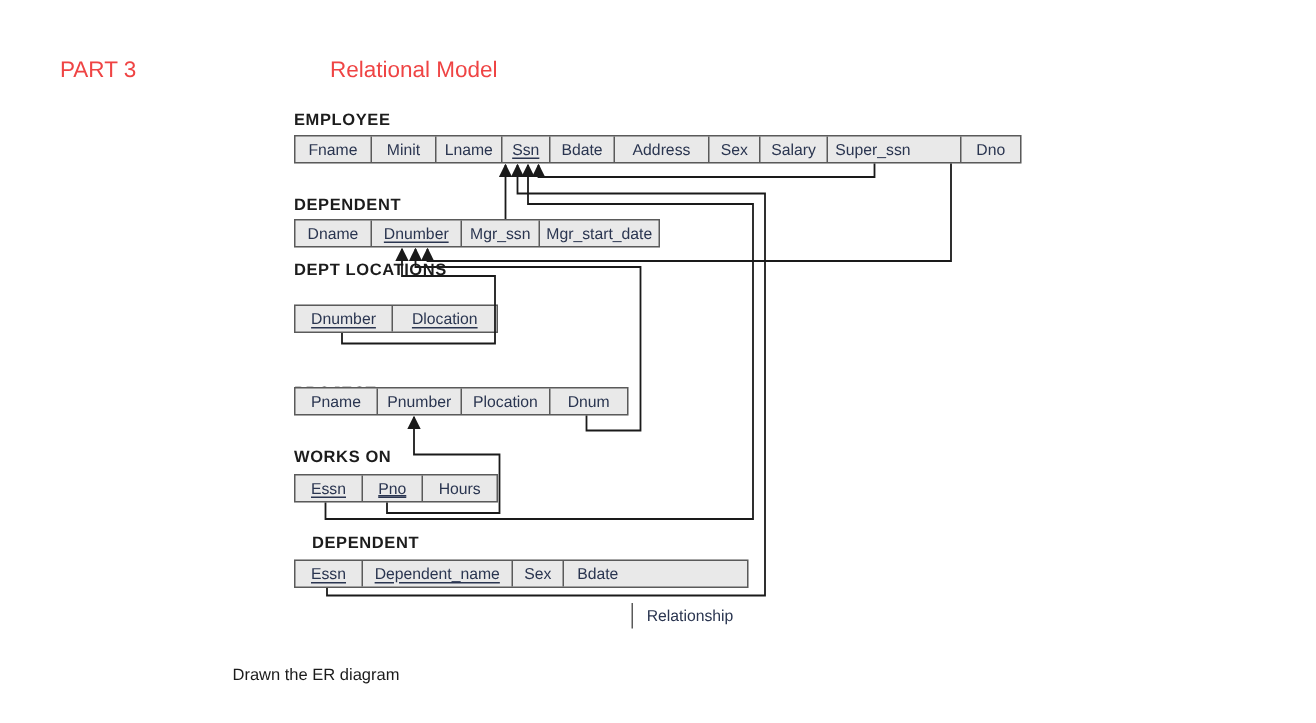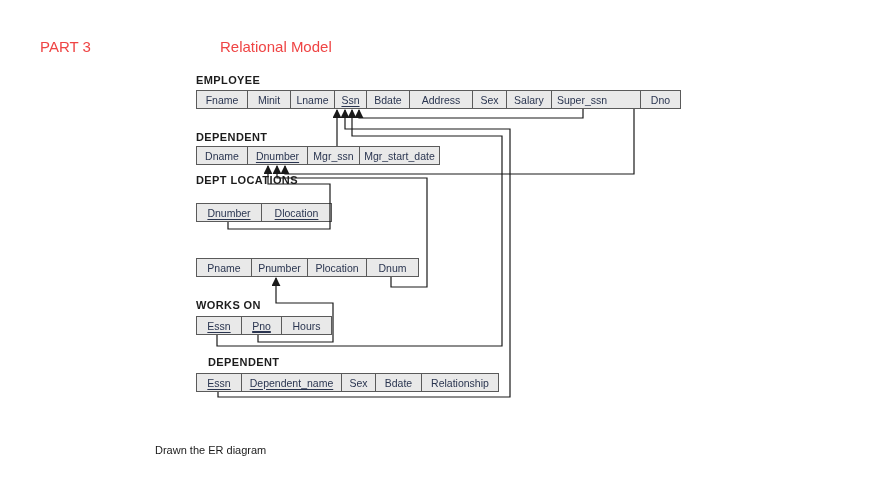--- a/index.html
+++ b/index.html
@@ -129,21 +129,21 @@
       </div>
       <div class="cell key" style="width: 100px;">
         <span>Dependent_name</span>
       </div>
       <div class="cell" style="width: 34px;">
         <span>Sex</span>
       </div>
       <div class="cell" style="width: 46px;">
         <span>Bdate</span>
       </div>
-      <div class="cell" style="width: 77px;">
+      <div class="cell" style="width: 77px; margin-top: 28px;">
         <span>Relationship</span>
       </div>
     </div>
 
   <svg id="connectors" width="877" height="482" viewBox="0 0 877 482">
     <defs>
       <marker id="arrow" viewBox="0 0 10 10" refX="9" refY="5" markerWidth="7.5" markerHeight="7.5" orient="auto">
         <path d="M0,0 L10,5 L0,10 z" fill="#1a1a1a"></path>
       </marker>
     </defs>

